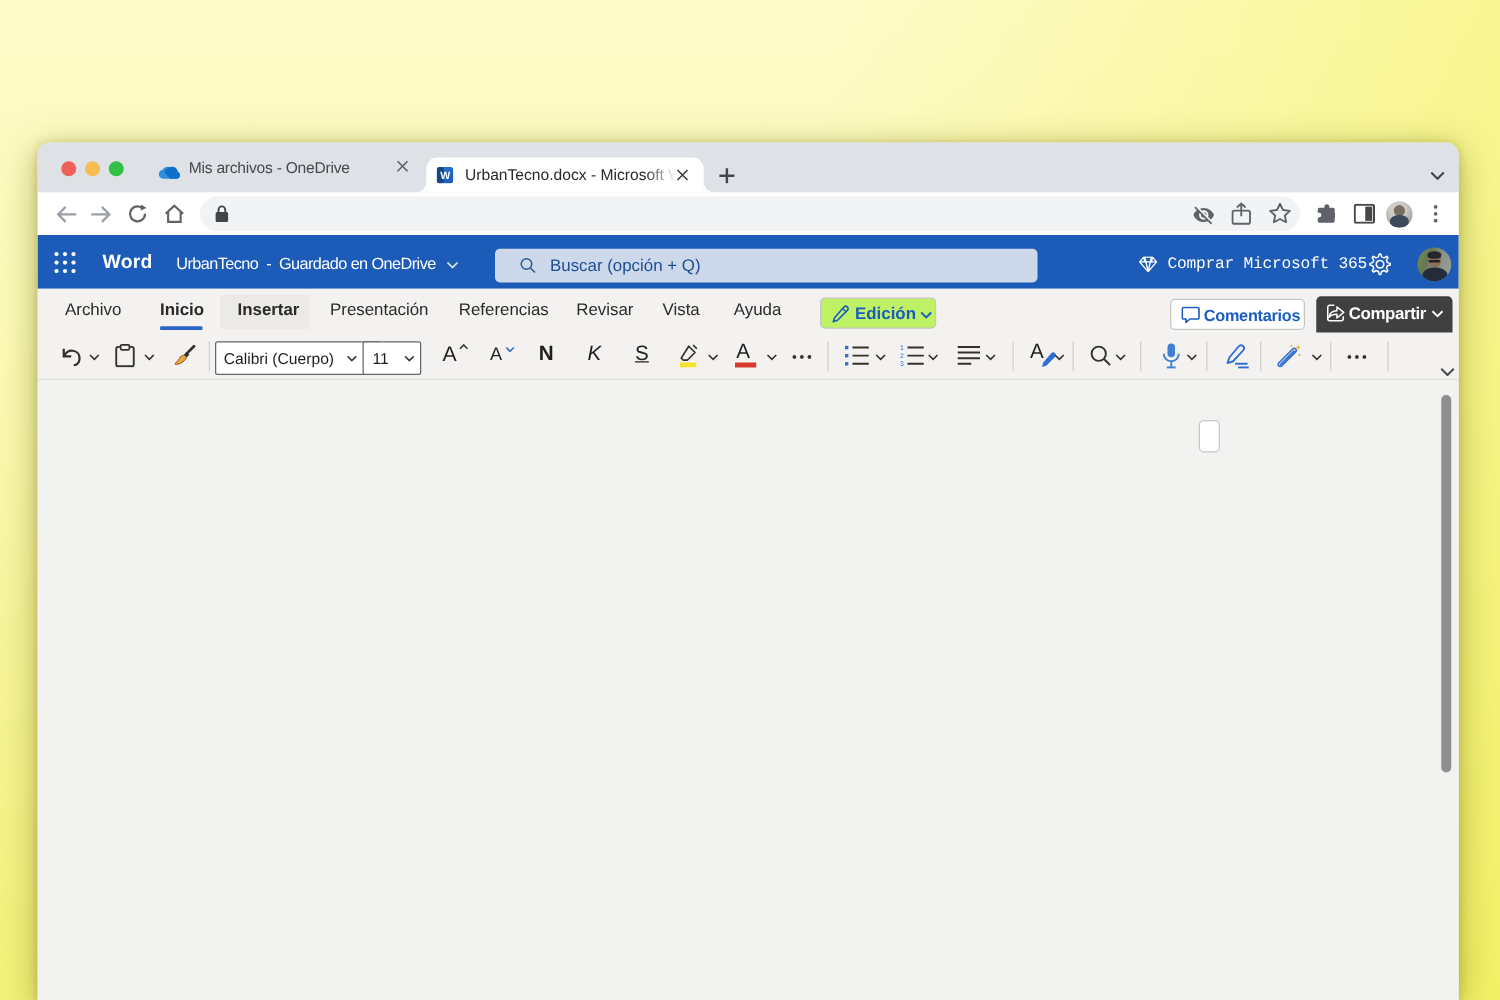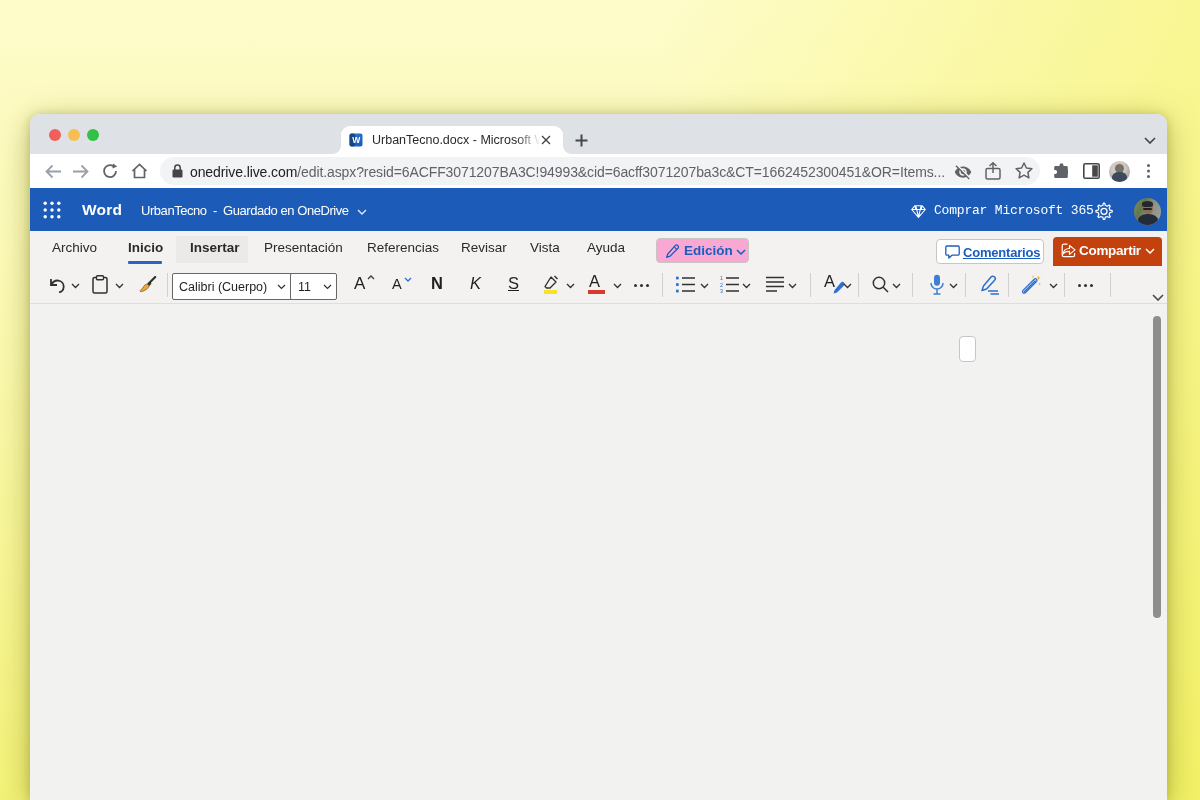--- a/index.html
+++ b/index.html
@@ -40,25 +40,25 @@
 #bb-word { position:absolute; left:52px; top:13px; font-size:15.5px; font-weight:bold; letter-spacing:.2px; }
 #bb-title { position:absolute; left:111px; top:15px; font-size:13px; letter-spacing:-0.45px; color:#ffffff; }
 #bb-search { position:absolute; left:366px; top:11px; width:434px; height:27px; background:#cdd9eb; border-radius:4px; color:#1c4e93; }
 #bb-search span { position:absolute; left:44px; top:6px; font-size:13.5px; }
 #bb-buy { position:absolute; left:904px; top:15px; font-size:13px; letter-spacing:-0.2px;font-family:Liberation Mono, monospace; }
 
 #menubar { position:absolute; left:0; top:117px; width:100%; height:35px; background:#f3f2f0; font-size:13.5px; color:#2b2a29; }
 .mi { position:absolute; top:9px; }
 #mi-insertar-bg { position:absolute; left:146px; top:5px; width:72px; height:27px; background:#ebeae8; }
 #mi-inicio-u { position:absolute; left:98px; top:30px; width:34px; height:3px; background:#2b63c5; border-radius:1px; }
-#btn-edicion { position:absolute; left:626px; top:7px; width:93px; height:25px; background:#f9a8d4; border:1px solid #c8c6c4; border-radius:4px; }
+#btn-edicion { position:absolute; left:626px; top:7px; width:93px; height:25px; background:#bef264; border:1px solid #c8c6c4; border-radius:4px; }
 #btn-edicion span { position:absolute; left:27px; top:4px; font-size:13.5px; font-weight:bold; color:#1a5dbe; }
 #btn-coment { position:absolute; left:906px; top:8px; width:108px; height:25px; background:#fff; border:1px solid #c8c6c4; border-radius:4px; }
-#btn-coment span { position:absolute; left:26px; top:4.5px; font-size:13px; letter-spacing:-0.2px; font-weight:bold; color:#1a5dbe;text-decoration:underline; }
-#btn-compartir { position:absolute; left:1023px; top:6px; width:109px; height:42px; background:#c2410c; border-radius:4px; }
+#btn-coment span { position:absolute; left:26px; top:4.5px; font-size:13px; letter-spacing:-0.2px; font-weight:bold; color:#1a5dbe; }
+#btn-compartir { position:absolute; left:1023px; top:6px; width:109px; height:42px; background:#404040; border-radius:4px; }
 #btn-compartir span { position:absolute; left:26px; top:6px; font-size:13.5px; letter-spacing:-0.3px; font-weight:bold; color:#fff; }
 
 #ribbon { position:absolute; left:0; top:152px; width:100%; height:38px; background:#f3f2f0; border-bottom:1px solid #e0dedc; }
 .rsep { position:absolute; top:7px; width:1px; height:24px; background:#d2d0ce; }
 #fontbox { position:absolute; left:142px; top:7px; width:133px; height:27px; background:#fff; border:1px solid #696765; border-radius:2px; }
 #fontbox span { position:absolute; left:6px; top:6px; font-size:12.5px; color:#201f1e; }
 #sizebox { position:absolute; left:260px; top:7px; width:47px; height:27px; background:#fff; border:1px solid #696765; border-radius:2px;text-align:right; }
 #sizebox span { position:absolute; left:7px; top:6px; font-size:12.5px; color:#201f1e; }
 .rtxt { position:absolute; font-size:16.5px; color:#201f1e; }
 
@@ -68,20 +68,30 @@
 #sidebox { position:absolute; left:929px; top:31px; width:17px; height:26px; background:#fff; border:1px solid #c8c6c4; border-radius:4px; }
 #thumb { position:absolute; left:1123px; top:11px; width:8px; height:302px; border-radius:4px; background:#8e8e8e; }
 </style>
 </head>
 <body>
 <div id="win">
   <div id="tabstrip">
     <div class="light" id="l-red"></div>
     <div class="light" id="l-yel"></div>
     <div class="light" id="l-grn"></div>
+    <div id="tab1">
+      <svg class="abs" style="left:7px;top:19px;" width="17" height="12" viewBox="0 0 17 12">
+          <path d="M10.4 0.3 C12.9 0.3 15 2.1 15.3 4.5 C16.6 5 17 6.1 17 7.2 C17 8.8 15.7 10 14.1 10 L4.3 10 C1.9 10 0 8.4 0 6.3 C0 4.5 1.3 3 3.1 2.7 C4 1.2 5.6 0.3 7.4 0.3 C8.5 0.3 9.6 0.7 10.4 1.3 Z" fill="#2a91e2"></path>
+          <path d="M10.4 0.3 C12.9 0.3 15 2.1 15.3 4.5 C16.6 5 17 6.1 17 7.2 C17 8.8 15.7 10 14.1 10 L9 10 L4.5 4.7 C5.2 3 6.2 1.7 8.2 1 C9 0.5 9.6 0.4 10.4 0.3 Z" fill="#0f6fc9"></path>
+        </svg>
+      <span class="ttl">Mis archivos - OneDrive</span>
+      <svg class="abs" style="left:197px;top:14px;" width="10" height="10" viewBox="0 0 10 10">
+          <path d="M1 1 L9 9 M9 1 L1 9" stroke="#5f6368" stroke-width="1.3"></path>
+        </svg>
+    </div>
     <div id="tab2">
       <svg class="abs" style="left:8px;top:7px;" width="14" height="14" viewBox="0 0 14 14">
           <defs>
             <linearGradient id="wg" x1="0" y1="0" x2="1" y2="1">
               <stop offset="0" stop-color="#2b7cd3"></stop>
               <stop offset="1" stop-color="#185abd"></stop>
             </linearGradient>
           </defs>
           <rect x="0.5" y="0.5" width="13" height="13" rx="2" fill="url(#wg)"></rect>
           <rect x="0.5" y="0.5" width="5.5" height="13" rx="2" fill="#124078" opacity="0.85"></rect>
@@ -111,21 +121,20 @@
         <path d="M11 0.5 L15.2 3.4 L10.5 5.4 Z" fill="#5f6368"></path>
       </svg>
     <svg class="abs" style="left:101px;top:9px;" width="17" height="16" viewBox="0 0 17 16">
         <path d="M1.5 8 L8.5 1.5 L15.5 8 M3.5 6.5 L3.5 14.5 L13.5 14.5 L13.5 6.5" stroke="#5f6368" stroke-width="1.7" fill="none"></path>
       </svg>
     <div id="omni">
       <svg class="abs" style="left:12px;top:7px;" width="11" height="14" viewBox="0 0 11 14">
           <rect x="0.5" y="5.5" width="10" height="8" rx="1.2" fill="#434649"></rect>
           <path d="M2.8 6 L2.8 3.8 A2.7 2.7 0 0 1 8.2 3.8 L8.2 6" stroke="#434649" stroke-width="1.5" fill="none"></path>
         </svg>
-      <span class="url">onedrive.live.com<span class="p2">/edit.aspx?resid=6ACFF3071207BA3C!94993&amp;cid=6acff3071207ba3c&amp;CT=1662452300451&amp;OR=Items...</span></span>
       <svg class="abs" style="left:794px;top:6px;" width="18" height="18" viewBox="0 0 24 24">
           <path d="M12 7c2.76 0 5 2.24 5 5 0 .65-.13 1.26-.36 1.83l2.92 2.92c1.51-1.26 2.7-2.89 3.43-4.75-1.73-4.39-6-7.5-11-7.5-1.4 0-2.74.25-3.98.7l2.16 2.16C10.74 7.13 11.35 7 12 7zM2 4.27l2.28 2.28.46.46C3.08 8.3 1.78 10.02 1 12c1.73 4.39 6 7.5 11 7.5 1.55 0 3.03-.3 4.38-.84l.42.42L19.73 22 21 20.73 3.27 3 2 4.27zM7.53 9.8l1.55 1.55c-.05.21-.08.43-.08.65 0 1.66 1.34 3 3 3 .22 0 .44-.03.65-.08l1.55 1.55c-.67.33-1.41.53-2.2.53-2.76 0-5-2.24-5-5 0-.79.2-1.53.53-2.2zm4.31-.78l3.15 3.15.02-.16c0-1.66-1.34-3-3-3l-.17.01z" fill="#5f6368"></path>
         </svg>
     </div>
     <svg class="abs" style="left:955px;top:8px;" width="16" height="18" viewBox="0 0 16 18">
         <rect x="1" y="6.5" width="14" height="10.5" rx="1.5" stroke="#5f6368" stroke-width="1.5" fill="none"></rect>
         <path d="M8 1 L8 11 M4.5 4 L8 0.8 L11.5 4" stroke="#5f6368" stroke-width="1.5" fill="none"></path>
       </svg>
     <svg class="abs" style="left:985px;top:8px;" width="18" height="17" viewBox="0 0 18 17">
         <path d="M9 1 L11.4 6 L16.9 6.7 L12.9 10.4 L13.9 15.8 L9 13.2 L4.1 15.8 L5.1 10.4 L1.1 6.7 L6.6 6 Z" stroke="#5f6368" stroke-width="1.5" fill="none" stroke-linejoin="round"></path>
@@ -155,20 +164,27 @@
           <circle cx="2.2" cy="15.8" r="1.7"></circle>
           <circle cx="9" cy="15.8" r="1.7"></circle>
           <circle cx="15.8" cy="15.8" r="1.7"></circle>
         </g>
       </svg>
     <div id="bb-word">Word</div>
     <div id="bb-title">UrbanTecno&nbsp; -&nbsp; Guardado en OneDrive</div>
     <svg class="abs" style="left:327px;top:21px;" width="10" height="6" viewBox="0 0 10 6">
         <path d="M1 1 L5 5 L9 1" stroke="#dfe8f6" stroke-width="1.4" fill="none"></path>
       </svg>
+    <div id="bb-search">
+      <svg class="abs" style="left:20px;top:7px;" width="13" height="13" viewBox="0 0 13 13">
+          <circle cx="5.2" cy="5.2" r="4.2" stroke="#2a588f" stroke-width="1.2" fill="none"></circle>
+          <path d="M8.4 8.4 L12 12" stroke="#2a588f" stroke-width="1.2"></path>
+        </svg>
+      <span>Buscar (opción + Q)</span>
+    </div>
     <svg class="abs" style="left:881px;top:17px;" width="15" height="13" viewBox="0 0 15 13">
         <path d="M4 0.7 L11 0.7 L14.3 4.5 L7.5 12.3 L0.7 4.5 Z M0.7 4.5 L14.3 4.5 M4.8 0.7 L7.5 12 L10.2 0.7 M4 0.7 L4.8 4.5 M11 0.7 L10.2 4.5" stroke="#fff" stroke-width="1.1" fill="none" stroke-linejoin="round"></path>
       </svg>
     <div id="bb-buy">Comprar Microsoft 365</div>
     <svg class="abs" style="left:1064px;top:14px;" width="20" height="20" viewBox="0 0 20 20">
         <path d="M10 1.2 L11.3 1.2 L11.9 3.5 A6.8 6.8 0 0 1 13.8 4.3 L15.9 3.1 L16.9 4.1 L15.7 6.2 A6.8 6.8 0 0 1 16.5 8.1 L18.8 8.7 L18.8 10 L16.5 10.6 A6.8 6.8 0 0 1 15.7 12.5 L16.9 14.6 L15.9 15.6 L13.8 14.4 A6.8 6.8 0 0 1 11.9 15.2 L11.3 17.5 L10 17.5 L9.4 15.2 A6.8 6.8 0 0 1 7.5 14.4 L5.4 15.6 L4.4 14.6 L5.6 12.5 A6.8 6.8 0 0 1 4.8 10.6 L2.5 10 L2.5 8.7 L4.8 8.1 A6.8 6.8 0 0 1 5.6 6.2 L4.4 4.1 L5.4 3.1 L7.5 4.3 A6.8 6.8 0 0 1 9.4 3.5 Z" stroke="#fff" stroke-width="1.2" fill="none" stroke-linejoin="round" transform="translate(-0.6,0)"></path>
         <circle cx="10" cy="9.35" r="3" stroke="#fff" stroke-width="1.3" fill="none"></circle>
       </svg>
     <div class="abs" style="left:1104px;top:10px;width:27px;height:27px;border-radius:50%;background:linear-gradient(115deg,#7c8f60 0%,#66764f 30%,#8b9086 55%,#9ea3a0 100%);overflow:hidden;">
       <div class="abs" style="left:8.5px;top:5px;width:10px;height:11px;border-radius:50%;background:#8c7055;"></div>

